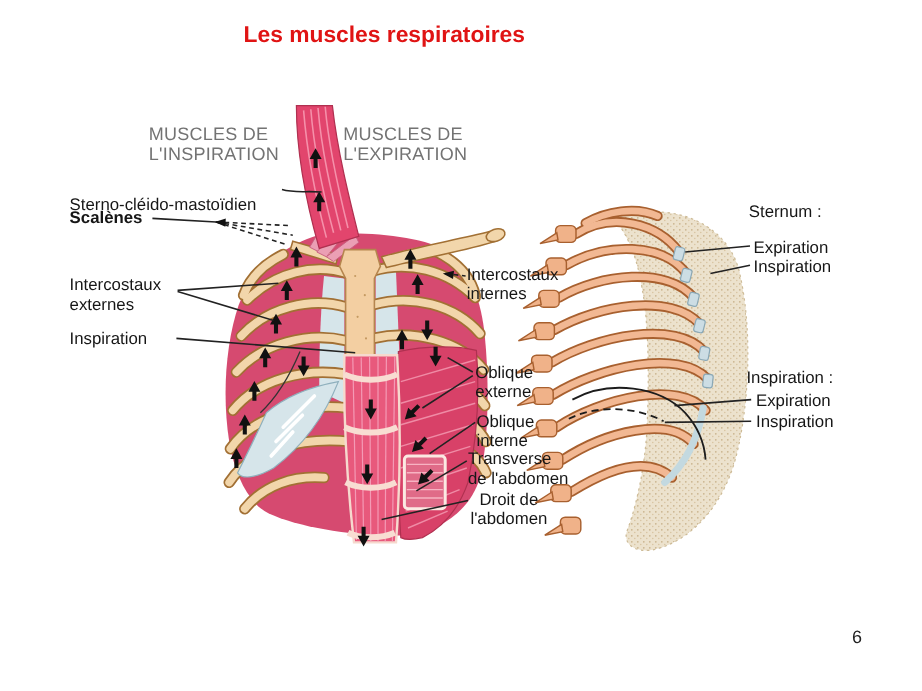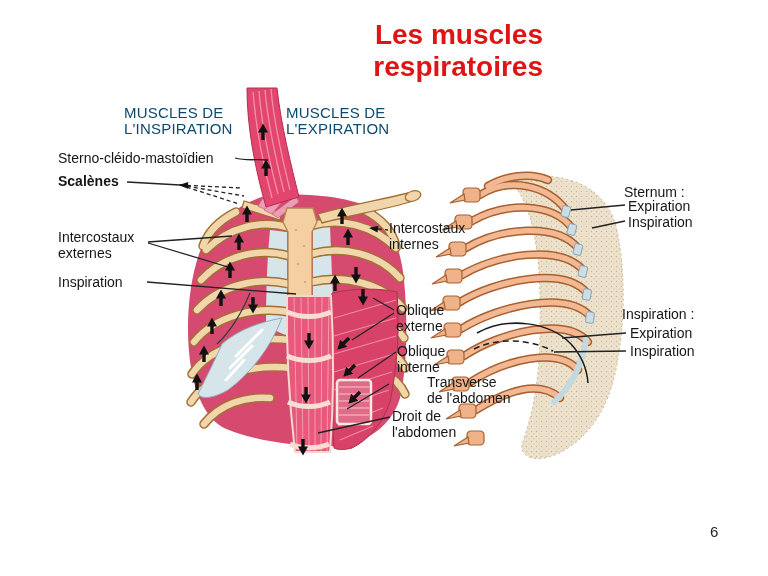--- a/index.html
+++ b/index.html
@@ -1,20 +1,20 @@
 <!DOCTYPE html>
 <html><head>
 <meta charset="utf-8">
 <style>
   html,body{margin:0;padding:0;}
   .slide{position:relative;width:768px;height:576px;background:#ffffff;overflow:hidden;
          font-family:"Liberation Sans",sans-serif;}
-  .title{position:absolute;top:19px;left:203px;width:340px;text-align:right;
-         font-size:28px;font-weight:bold;color:#e01414;white-space:pre-line;}
-  .hdr{position:absolute;font-size:15px;color:#0c4a6e;line-height:16px;white-space:pre-line;
+  .title{position:absolute;top:19px;left:203px;width:340px;text-align:left;
+         font-size:19px;font-weight:bold;color:#e01414;white-space:pre-line;}
+  .hdr{position:absolute;font-size:15px;color:#737373;line-height:16px;white-space:pre-line;
        letter-spacing:0.2px;}
   .lbl{position:absolute;font-size:14px;color:#161616;line-height:16px;white-space:pre-line;}
   .pagenum{position:absolute;left:710px;top:523px;font-size:15px;color:#222;}
   svg{position:absolute;left:0;top:0;}
 </style>
 </head>
 <body>
 
 <div class="slide">
 
@@ -293,38 +293,38 @@
     </g>
     <use href="#larw" transform="translate(179,185) rotate(3)"></use>
     <use href="#larw" transform="translate(369,228) rotate(7)"></use>
   </svg>
 
   <div class="hdr" style="left:124px;top:105px;">MUSCLES DE
 L'INSPIRATION</div>
   <div class="hdr" style="left:286px;top:105px;">MUSCLES DE
 L'EXPIRATION</div>
 
-  <div class="lbl" style="left:58px;top:150px;">Sterno-cléido-mastoïdien</div>
+  <div class="lbl" style="left:58px;top:162px;">Sterno-cléido-mastoïdien</div>
   <div class="lbl" style="left:58px;top:173px;font-weight:bold;">Scalènes</div>
   <div class="lbl" style="left:58px;top:229px;">Intercostaux
 externes</div>
   <div class="lbl" style="left:58px;top:274px;">Inspiration</div>
 
   <div class="lbl" style="left:389px;top:220px;">Intercostaux
 internes</div>
   <div class="lbl" style="left:396px;top:302px;">Oblique
 externe</div>
   <div class="lbl" style="left:397px;top:343px;">Oblique
 interne</div>
-  <div class="lbl" style="left:390px;top:374px;margin-left:37px;">Transverse
+  <div class="lbl" style="left:390px;top:374px;">Transverse
 de l'abdomen</div>
-  <div class="lbl" style="left:392px;top:408px;">Droit de
+  <div class="lbl" style="left:392px;top:408px;text-align:center;">Droit de
 l'abdomen</div>
 
-  <div class="lbl" style="left:624px;top:184px;">Sternum :</div>
+  <div class="lbl" style="left:624px;top:168px;">Sternum :</div>
   <div class="lbl" style="left:628px;top:198px;">Expiration</div>
   <div class="lbl" style="left:628px;top:214px;">Inspiration</div>
 
   <div class="lbl" style="left:622px;top:306px;">Inspiration :</div>
   <div class="lbl" style="left:630px;top:325px;">Expiration</div>
   <div class="lbl" style="left:630px;top:343px;">Inspiration</div>
 
   <div class="pagenum">6</div>
 </div>
 

